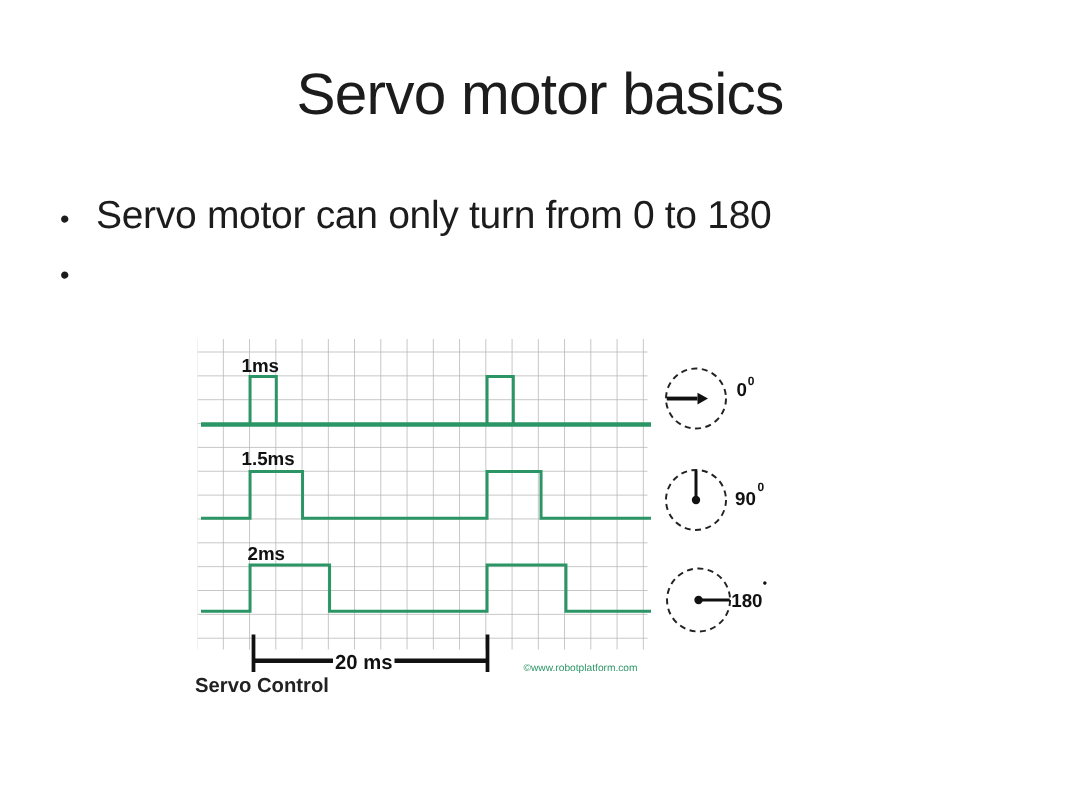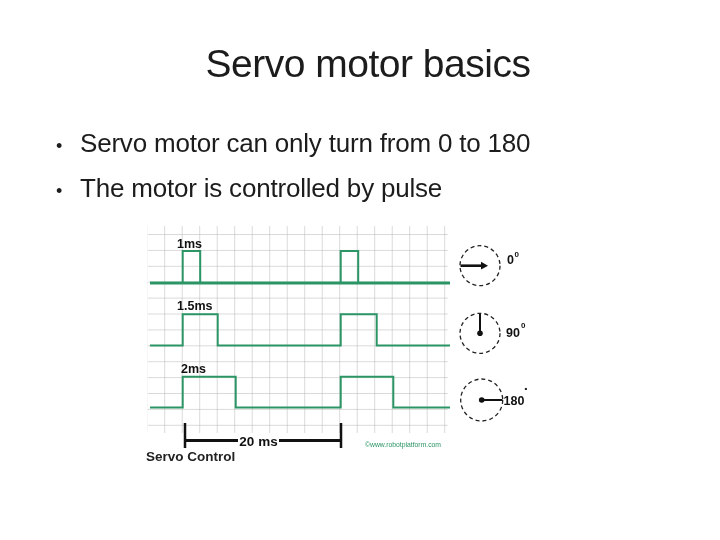--- a/index.html
+++ b/index.html
@@ -4,21 +4,21 @@
 <style>
   html, body { margin: 0; padding: 0; }
   body {
     width: 720px; height: 540px;
     background: #ffffff;
     font-family: "Liberation Sans", sans-serif;
     color: #1c1c1c;
     overflow: hidden;
     position: relative;
   }
-  .slide { position: absolute; inset: 0; margin-left: 16px; }
+  .slide { position: absolute; inset: 0; }
 
   .title {
     position: absolute;
     top: 42px; left: 0; right: 0;
     text-align: center;
     font-size: 39px;
     font-weight: 400;
     letter-spacing: -0.5px;
     color: #1c1c1c;
     margin: 0;
@@ -71,21 +71,20 @@
 
   <h1 class="title">Servo motor basics</h1>
 
   <ul class="bullets">
     <li>
       <span class="dot">•</span>
       <span class="btext">Servo motor can only turn from 0 to 180</span>
     </li>
     <li>
       <span class="dot">•</span>
-      <span class="btext">The motor is controlled by pulse</span>
     </li>
   </ul>
 
   <div class="figure">
     <svg width="400" height="250" viewBox="0 0 400 250">
       <defs>
         <pattern id="grid" width="17.5" height="15.9" patternUnits="userSpaceOnUse" x="7.7" y="15">
           <path d="M17.5 0 V15.9 M0 15.9 H17.5" stroke="#b5b5b5" stroke-width="1" fill="none"></path>
         </pattern>
       </defs>

